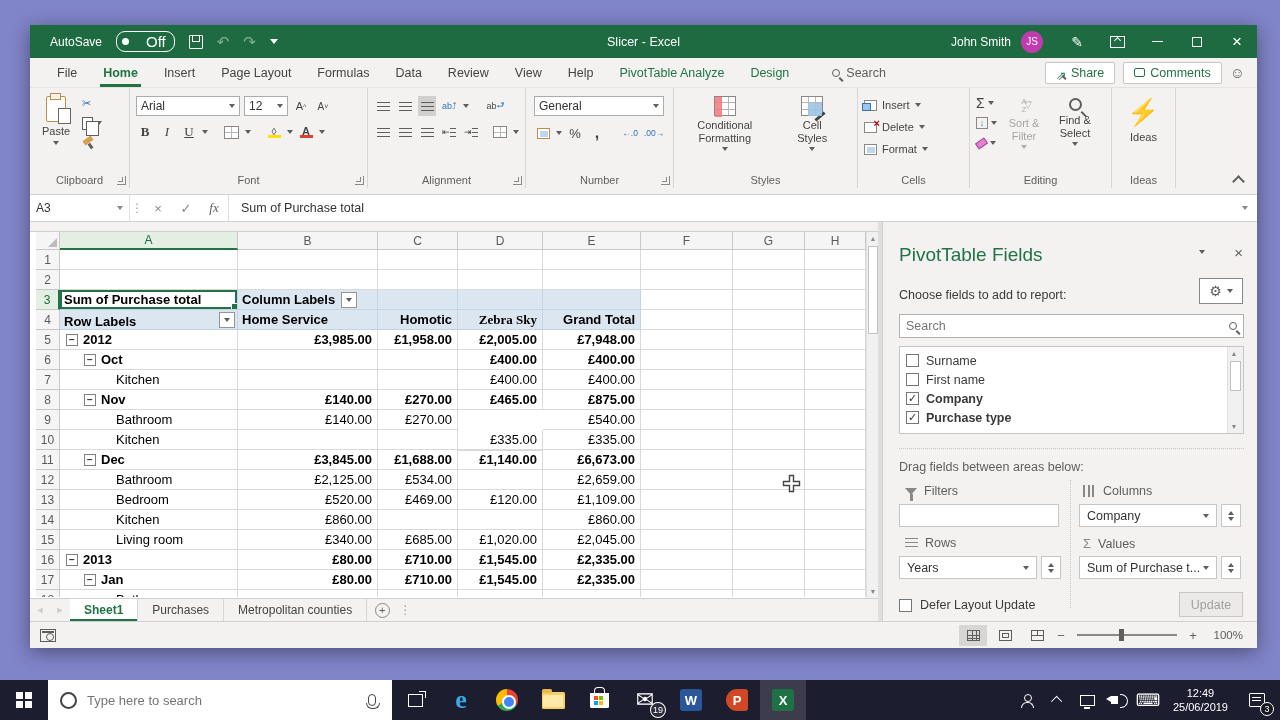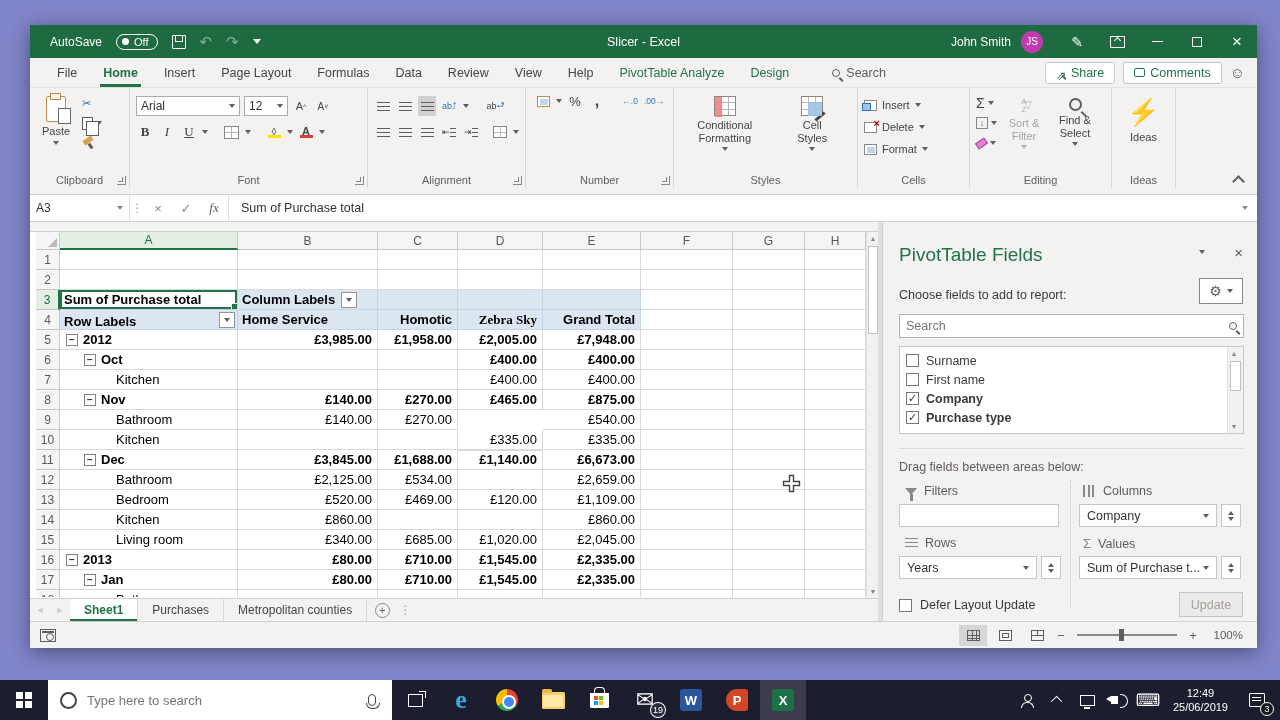--- a/index.html
+++ b/index.html
@@ -7,22 +7,22 @@
        font-family:"Liberation Sans",sans-serif;background:#8084C8;font-size:12px;color:#333}
 
   
   .win{position:absolute;left:30px;top:25px;width:1227px;height:623px;background:#fff;
        box-shadow:0 4px 18px rgba(0,0,0,.4)}
 
   
   .titlebar{position:absolute;left:0;top:0;width:100%;height:33px;background:#1E6B41;color:#fff;
             display:flex;align-items:center;font-size:12px}
   .qat{display:flex;align-items:center;gap:14px;padding-left:20px}
-  .asv-pill{display:flex;align-items:center;gap:5px;border:1px solid #fff;border-radius:9px;
-            padding:1px 8px 1px 5px;font-size:11px}
+  .asv-pill{display:flex;align-items:center;gap:17px;border:1px solid #fff;border-radius:9px;
+            padding:1px 8px 1px 5px;font-size:15px}
   .asv-dot{width:7px;height:7px;border-radius:50%;background:#fff}
   .flop{width:14px;height:14px;border:1.5px solid #fff;border-radius:1px;position:relative}
   .flop::after{content:'';position:absolute;left:2px;top:0;width:6px;height:5px;border:1px solid #fff;border-top:none}
   .dim{opacity:.45}
   .qcar{width:0;height:0;border-left:4px solid transparent;border-right:4px solid transparent;border-top:5px solid #fff;position:relative}
   .ttl{position:absolute;left:0;right:0;text-align:center;font-size:12.5px;pointer-events:none}
   .tb-right{margin-left:auto;display:flex;align-items:center;gap:0;height:100%}
   .tb-user{font-size:12px;margin-right:10px}
   .avatar{width:22px;height:22px;border-radius:50%;background:#C03BB0;color:#fff;display:flex;
           align-items:center;justify-content:center;font-size:10px;margin-right:14px}
@@ -438,20 +438,26 @@
         <span class="ribtn">
             <span class="grid-ic" style="width:16px;height:12px"></span>
           </span>
           <span class="car"></span>
       </div>
       <div class="rg-label">Alignment</div>
       <span class="launch"></span>
     </div>
 
     <div class="rgroup" style="left:496px;width:148px">
+      <div class="rrow" style="padding:8px 8px 4px">
+        <span class="combo" style="width:130px">
+          <span>General</span>
+            <span class="car"></span>
+        </span>
+      </div>
       <div class="rrow" style="padding:3px 8px">
         <span class="ribtn">
             <span class="sq fmt" style="border-color:#C08C4A"></span>
           </span>
           <span class="car"></span>
         <span class="ribtn" style="font-size:13px">%</span>
         <span class="ribtn" style="font-size:16px;font-weight:700">,</span>
         <span style="width:8px"></span>
         <span class="ribtn" style="font-size:8.5px;color:#2E75B6">←.0</span>
         <span class="ribtn" style="font-size:8.5px;color:#2E75B6">.00→</span>

